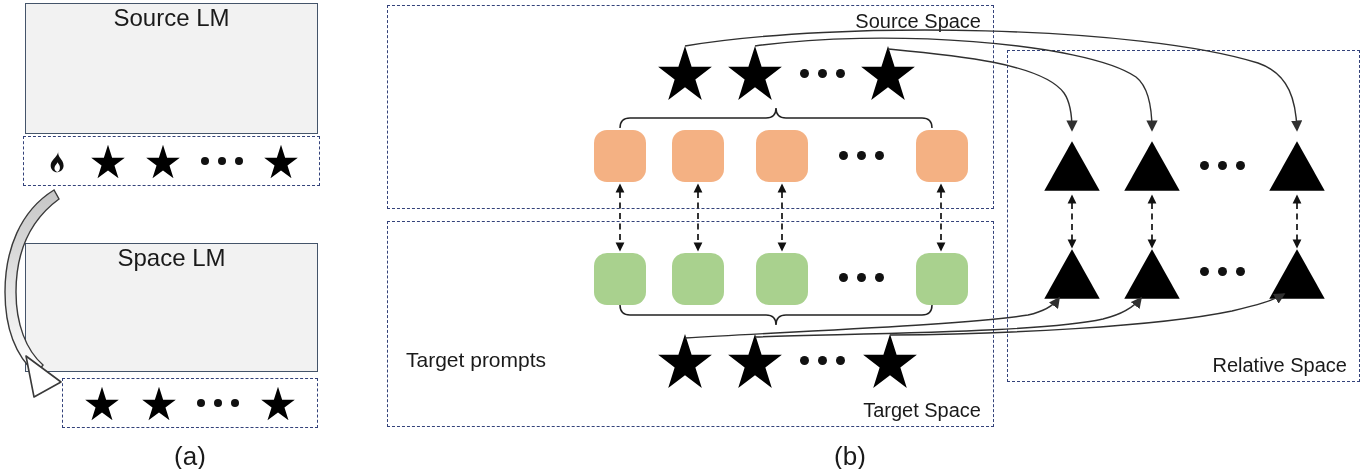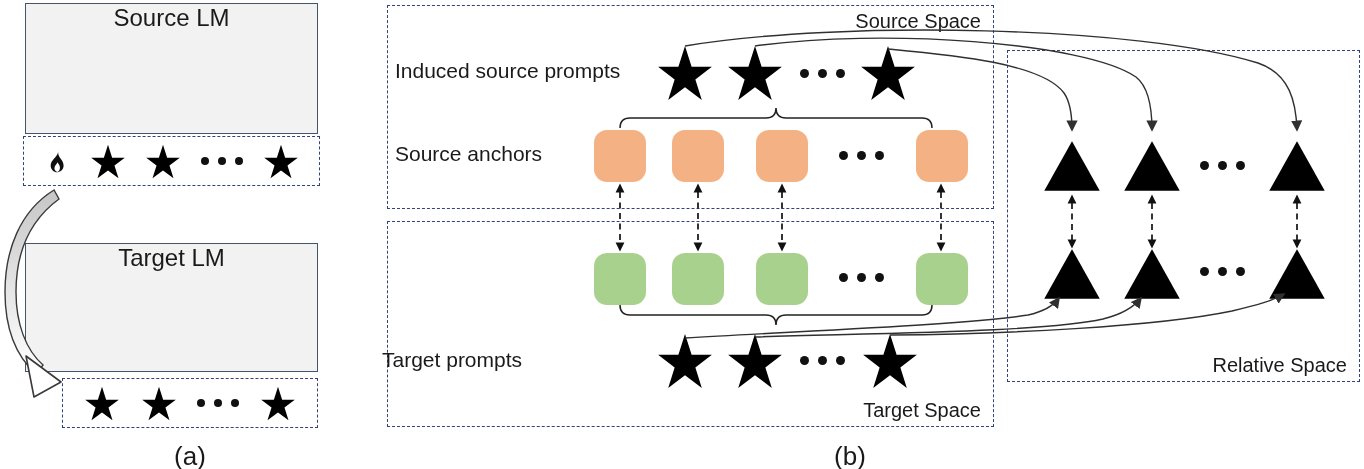--- a/index.html
+++ b/index.html
@@ -68,21 +68,21 @@
         <i></i>
         <i></i>
         <i></i>
       </span>
     <svg class="shape star" style="position:static" width="36" height="35">
         <use href="#sym-star"></use>
       </svg>
   </div>
 
   <div class="lm-box" style="left:25px;top:243px;width:291px;height:127px">
-    <span>Target LM</span>
+    <span>Space LM</span>
   </div>
 
   <div class="tray" style="left:62px;top:378px;width:254px;height:48px">
     <svg class="shape star green" style="position:static" width="36" height="35">
         <use href="#sym-star"></use>
       </svg>
     <svg class="shape star green" style="position:static" width="36" height="35">
         <use href="#sym-star"></use>
       </svg>
     <span class="dots small" style="position:static">
@@ -100,23 +100,21 @@
   <div class="space-box" style="left:387px;top:221px;width:605px;height:204px">
     <span class="space-label br">Target Space</span>
   </div>
   <div class="space-box" style="left:387px;top:5px;width:605px;height:202px">
     <span class="space-label tr">Source Space</span>
   </div>
   <div class="space-box" style="left:1007px;top:50px;width:351px;height:330px">
     <span class="space-label br">Relative Space</span>
   </div>
 
-  <div class="row-label" style="left:395px;top:59px">Induced source prompts</div>
-  <div class="row-label" style="left:395px;top:142px">Source anchors</div>
-  <div class="row-label" style="left:382px;top:348px">Target prompts</div>
+  <div class="row-label" style="left:406px;top:348px">Target prompts</div>
 
   <svg class="shape star" style="left:656px;top:45px" width="58" height="56">
       <use href="#sym-star"></use>
     </svg>
   <svg class="shape star" style="left:726px;top:45px" width="58" height="56">
       <use href="#sym-star"></use>
     </svg>
   <span class="dots" style="left:800px;top:69px">
       <i></i>
       <i></i>

